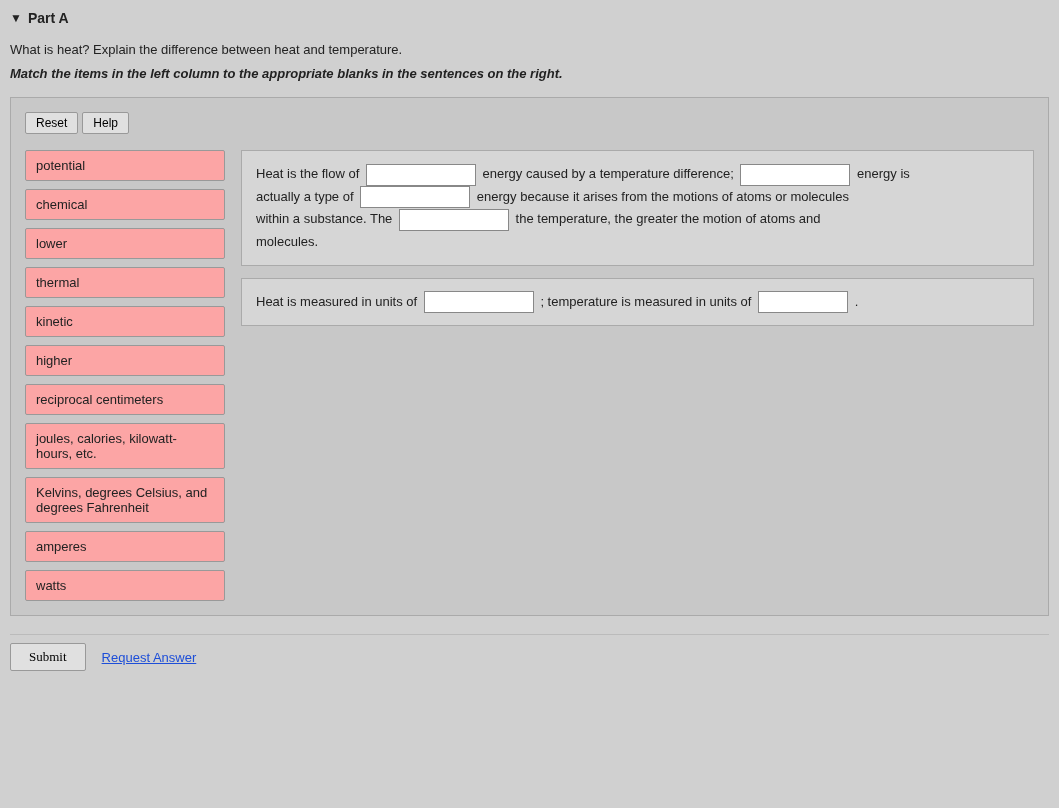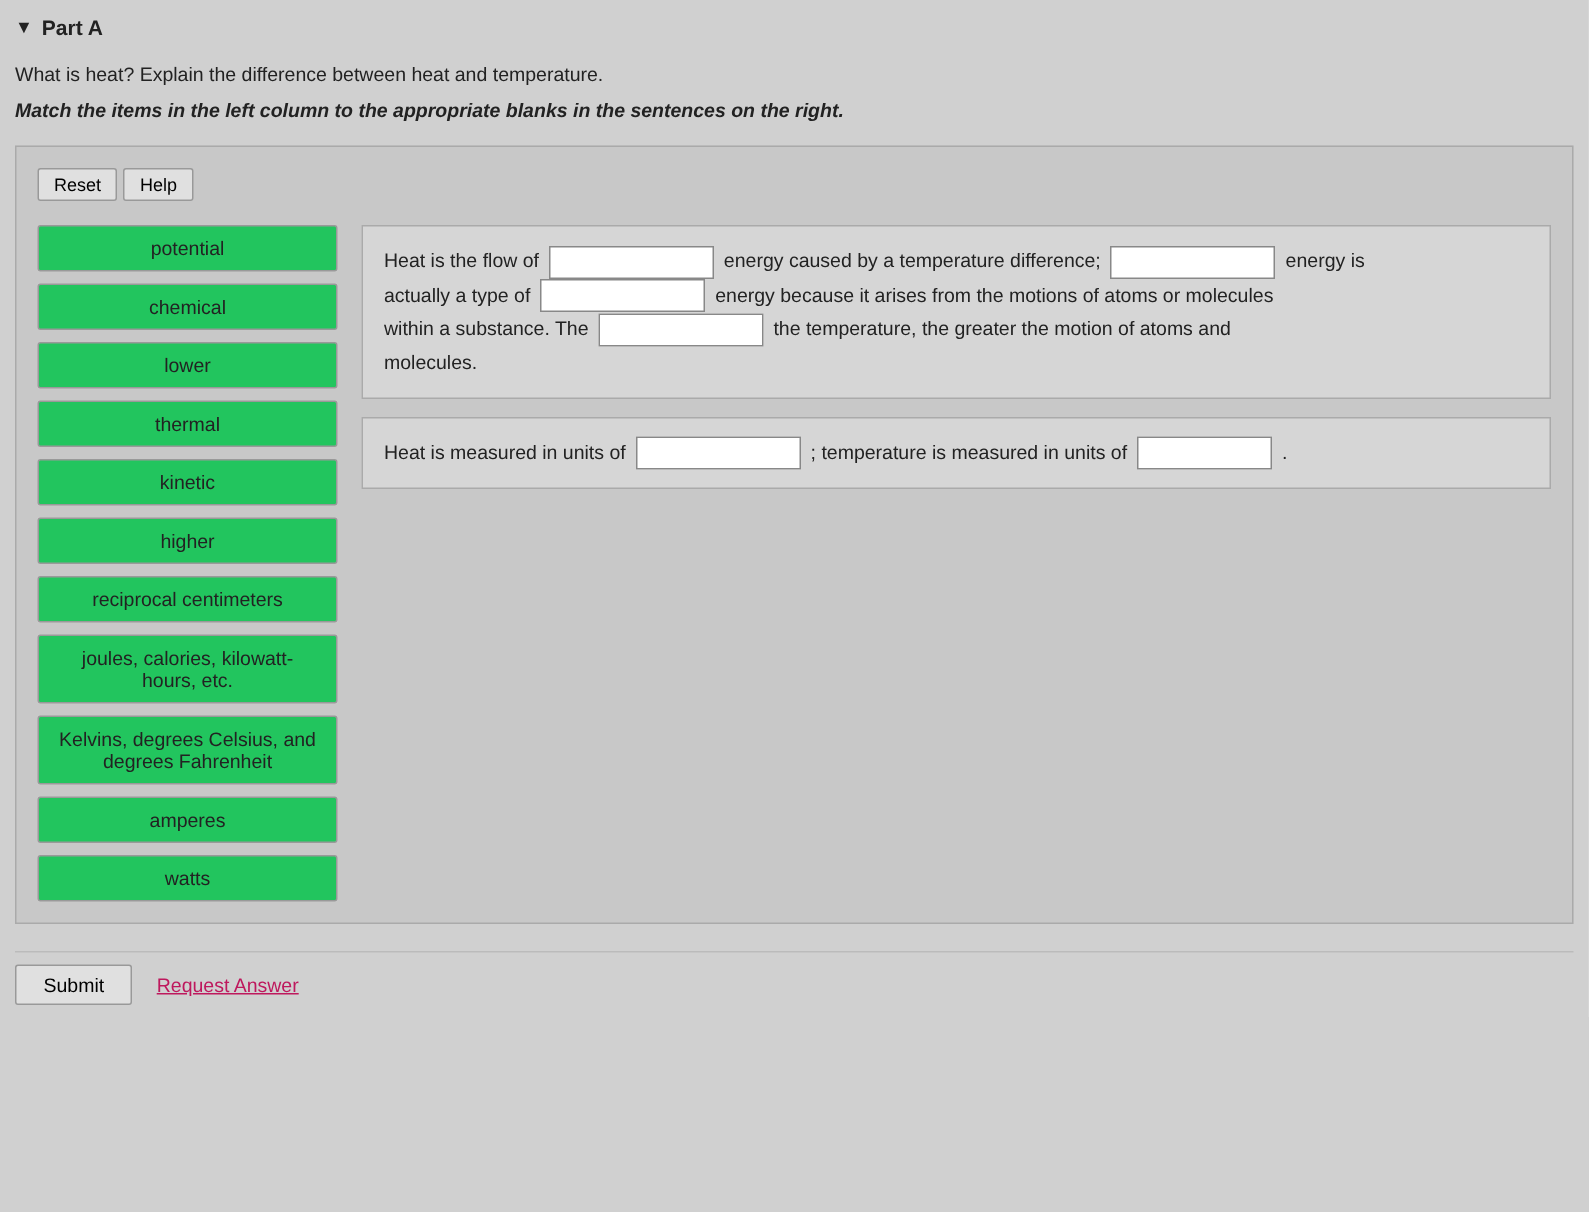--- a/index.html
+++ b/index.html
@@ -62,24 +62,23 @@
       gap: 16px;
     }
     .left-column {
       display: flex;
       flex-direction: column;
       gap: 8px;
       width: 200px;
       flex-shrink: 0;
     }
     .drag-item {
-      background: #22c55e;
+      background: #fca5a5;
       border: 1px solid #999;
       padding: 7px 10px;
-      text-align: center;
       font-size: 13px;
       cursor: grab;
       border-radius: 2px;
       user-select: none;
     }
     .right-column {
       flex: 1;
       display: flex;
       flex-direction: column;
       gap: 12px;
@@ -117,24 +116,25 @@
       padding-top: 8px;
       border-top: 1px solid #bbb;
     }
     .submit-btn {
       background: #e0e0e0;
       border: 1px solid #999;
       padding: 5px 18px;
       font-size: 13px;
       cursor: pointer;
       border-radius: 2px;
+      font-family: Liberation Serif, serif;
     }
     .request-answer {
       font-size: 13px;
-      color: #be185d;
+      color: #1d4ed8;
       cursor: pointer;
       text-decoration: underline;
     }
   </style>
 </head>
 <body>
 
 <div class="page-wrapper">
   <div class="part-header">
     <span class="arrow-icon">▼</span>

